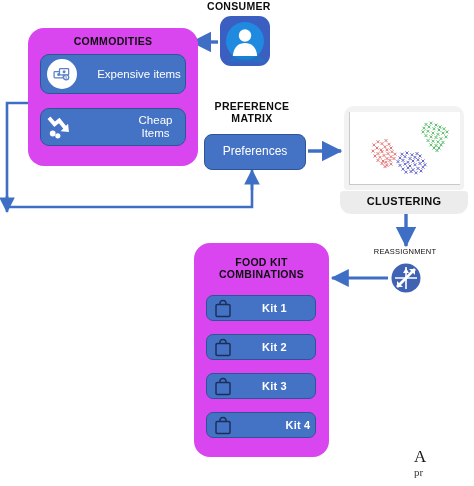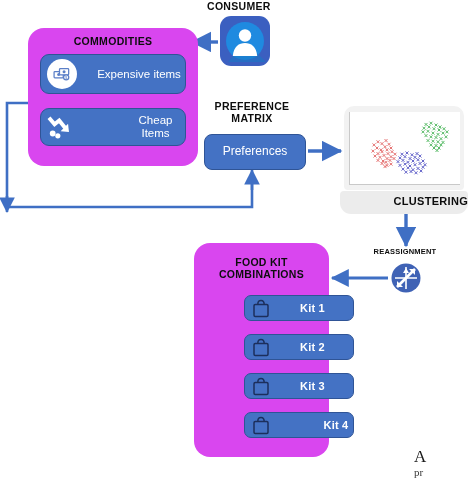--- a/index.html
+++ b/index.html
@@ -138,50 +138,49 @@
   #clustering-tab {
     position: absolute;
     left: 340px; top: 191px;
     width: 128px; height: 23px;
     background: #ececec;
     border-radius: 4px 4px 11px 11px;
   }
   #clustering-tab .tab-label {
     position: absolute;
     left: 0; right: 0; top: 4px;
-    text-align: right;
+    text-align: center;
     font-size: 11px;
     font-weight: bold;
     color: #0d0d0d;
     letter-spacing: 0.3px;
   }
 
   
   #reassignment-title {
     position: absolute;
     left: 355px; top: 247px; width: 100px;
     text-align: center;
     font-size: 7.5px;
-    font-weight: bold;
+    font-weight: normal;
     color: #0d0d0d;
     letter-spacing: 0.2px;
   }
   #reassignment-icon {
     position: absolute;
     left: 390px; top: 262px;
     width: 32px; height: 32px;
   }
 
   
   #foodkit-panel { left: 194px; top: 243px; width: 135px; height: 214px; }
   #foodkit-title { top: 14px; font-size: 10.5px; }
   .kit-row {
     left: 12px; width: 110px; height: 26px;
     border-radius: 7px;
-    margin-left: 38px;
   }
   .kit-row .label { font-size: 11px; font-weight: bold; letter-spacing: 0.2px; }
   .bag-slot {
     width: 22px; height: 22px;
     margin-left: 5px;
     display: flex; align-items: center; justify-content: center;
     flex: 0 0 auto;
   }
 
   

